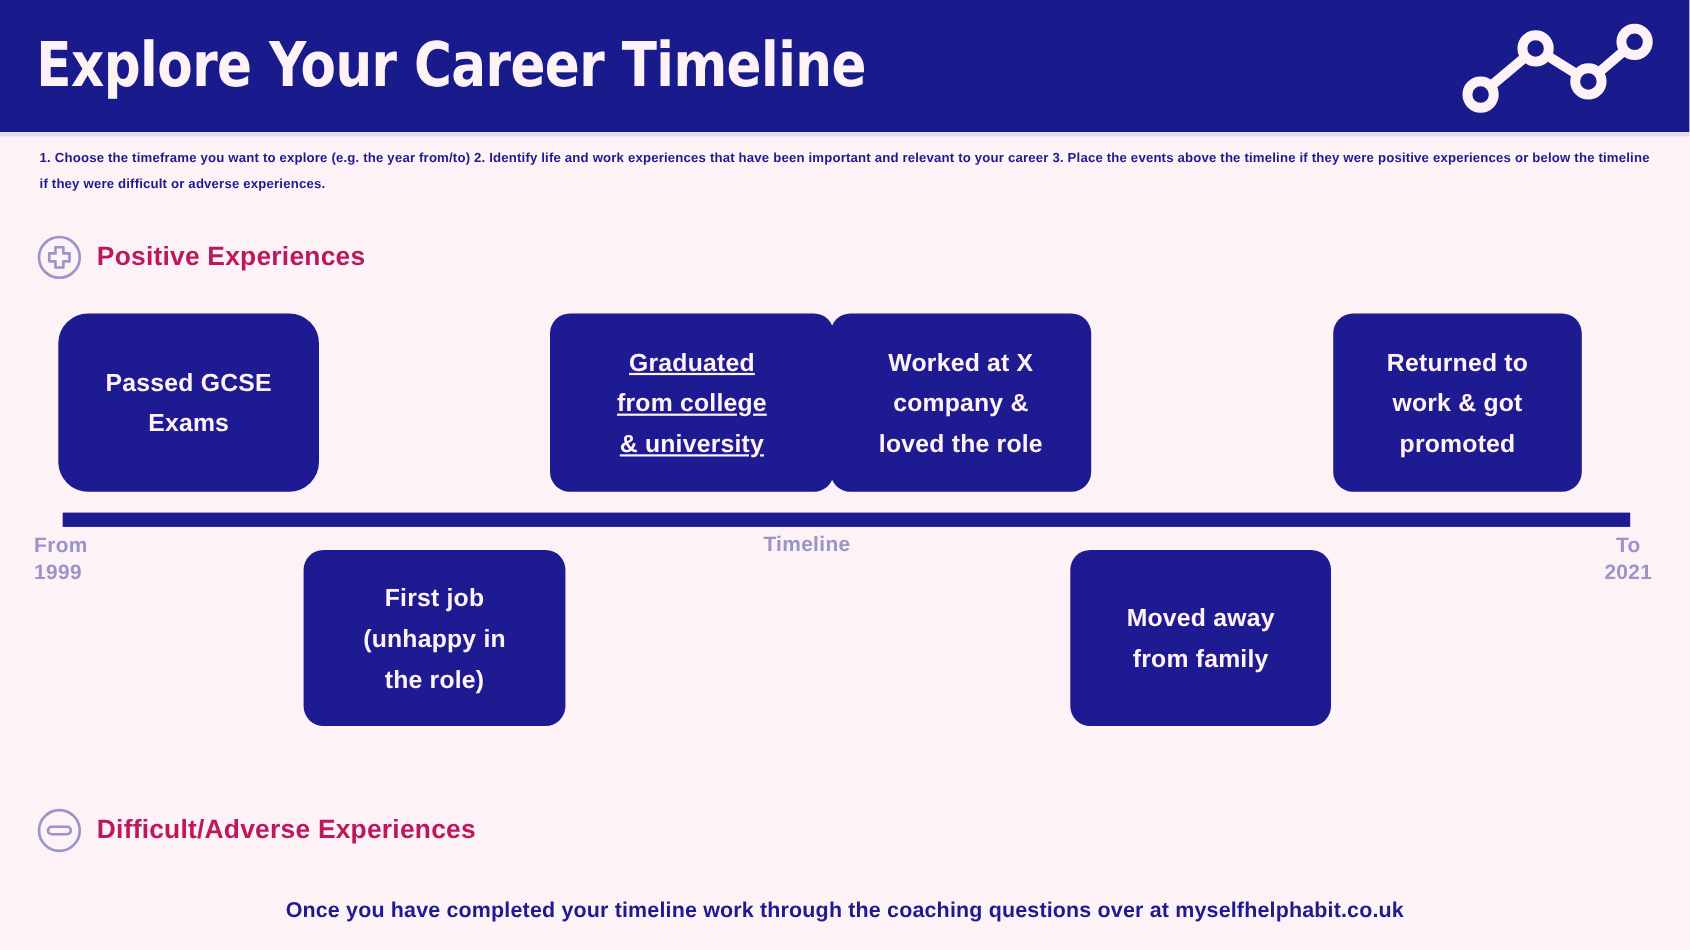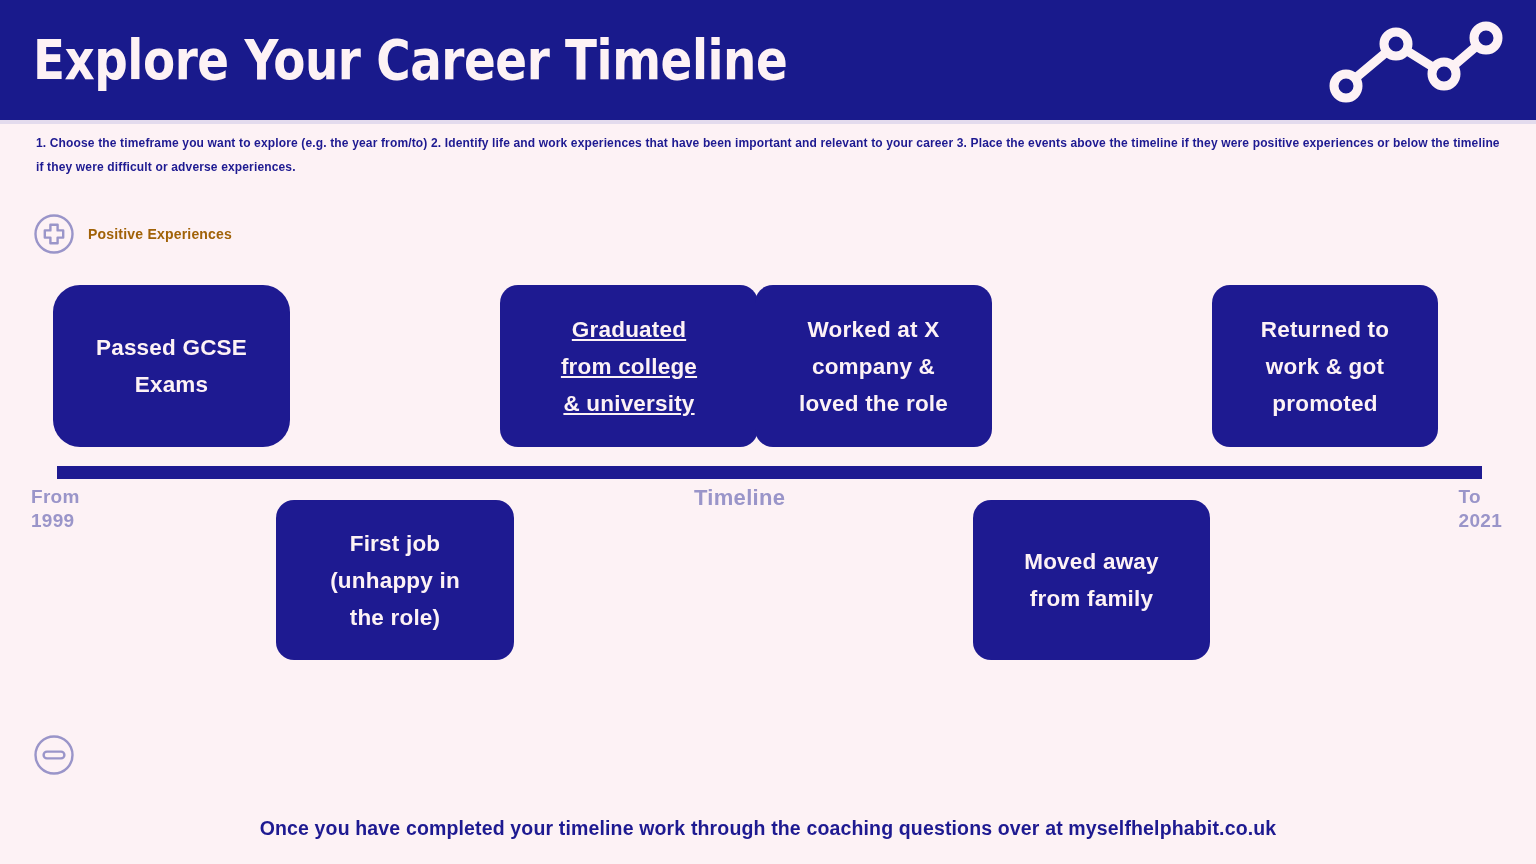--- a/index.html
+++ b/index.html
@@ -78,55 +78,55 @@
   }
   .section-label.positive { left: 33px; top: 213px; }
   .section-label.adverse  { left: 33px; top: 734px; }
 
   .section-icon {
     width: 42px;
     height: 42px;
     flex: 0 0 42px;
   }
   .section-text {
-    font-size: 14px;
-    font-weight: 700;
-    color: #a16207;
+    font-size: 24px;
+    font-weight: 700;
+    color: #be185d;
     letter-spacing: 0.2px;
     white-space: nowrap;
   }
 
   
   .timeline-bar {
     position: absolute;
     left: 57px;
     top: 466px;
     width: 1425px;
     height: 13px;
     background: #1e1a91;
   }
   .timeline-caption {
     position: absolute;
     left: 694px;
     top: 485px;
-    font-size: 22px;
+    font-size: 19px;
     font-weight: 700;
     color: #9a95c9;
     letter-spacing: 0.3px;
   }
   .endpoint {
     position: absolute;
     font-size: 19px;
     font-weight: 700;
     color: #9a95c9;
     line-height: 24px;
     letter-spacing: 0.3px;
   }
   .endpoint.from { left: 31px; top: 485px; text-align: left; }
-  .endpoint.to   { right: 34px; top: 485px; text-align: left; }
+  .endpoint.to   { right: 34px; top: 485px; text-align: center; }
 
   
   .card {
     position: absolute;
     background: #1e1a91;
     border-radius: 18px;
     color: #fdf2f5;
     display: flex;
     align-items: center;
     justify-content: center;
@@ -198,20 +198,21 @@
   <span class="section-text">Positive Experiences</span>
 </div>
 
 <div class="section-label adverse">
   <span class="section-icon">
     <svg viewBox="0 0 42 42" width="42" height="42" aria-hidden="true">
       <circle cx="21" cy="21" r="18.5" fill="none" stroke="#9a95c9" stroke-width="2.4"></circle>
       <rect x="10.6" y="17.6" width="20.8" height="6.8" rx="3.4" fill="none" stroke="#9a95c9" stroke-width="2.4"></rect>
     </svg>
   </span>
+  <span class="section-text">Difficult/Adverse Experiences</span>
 </div>
 
 <div class="card p0">
   <span>Passed GCSE
 Exams</span>
 </div>
 <div class="card p1">
   <span>Graduated
 from college
 &amp; university</span>

